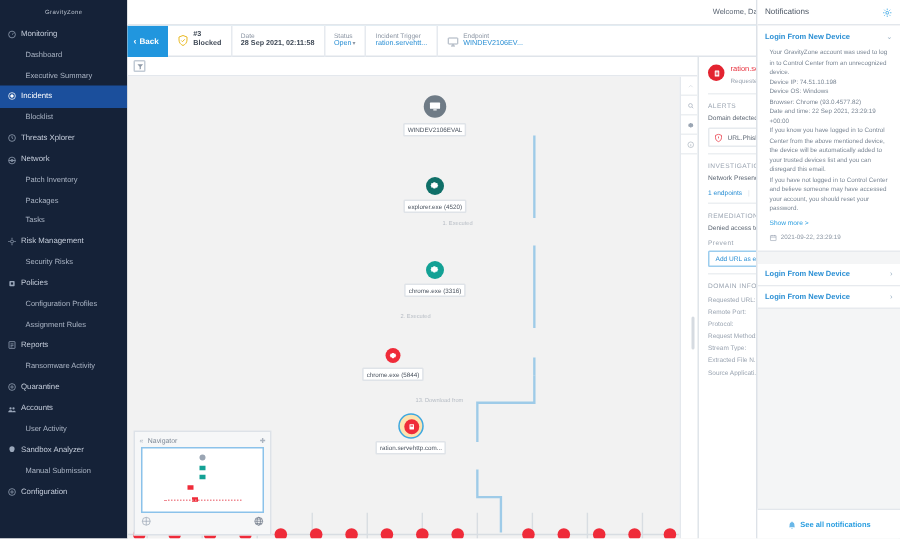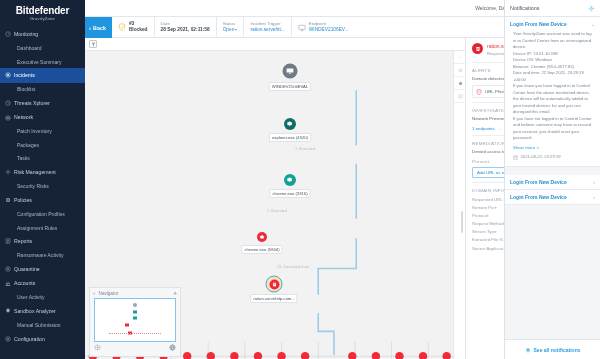--- a/index.html
+++ b/index.html
@@ -175,21 +175,20 @@
   .nt-foot span { font-size:5px; color:#2a9ee0; font-weight:bold; }
   .nt-spacer { background:#f4f5f6; height:8px; }
 </style>
 </head>
 <body>
 
 <div class="app">
 
   <div class="sidebar">
     <div class="brand">
-      <div class="brand-name">Bitdefender</div>
       <div class="brand-sub">GravityZone</div>
     </div>
     <div class="nav" id="nav-root">
         <div class="nav-item">
           <span class="nav-ico">
             <svg viewBox="0 0 24 24" fill="none" stroke="currentColor" stroke-width="2">
               <circle cx="12" cy="12" r="9"></circle>
               <path d="M12 12l4-3"></path>
             </svg>
           </span>

